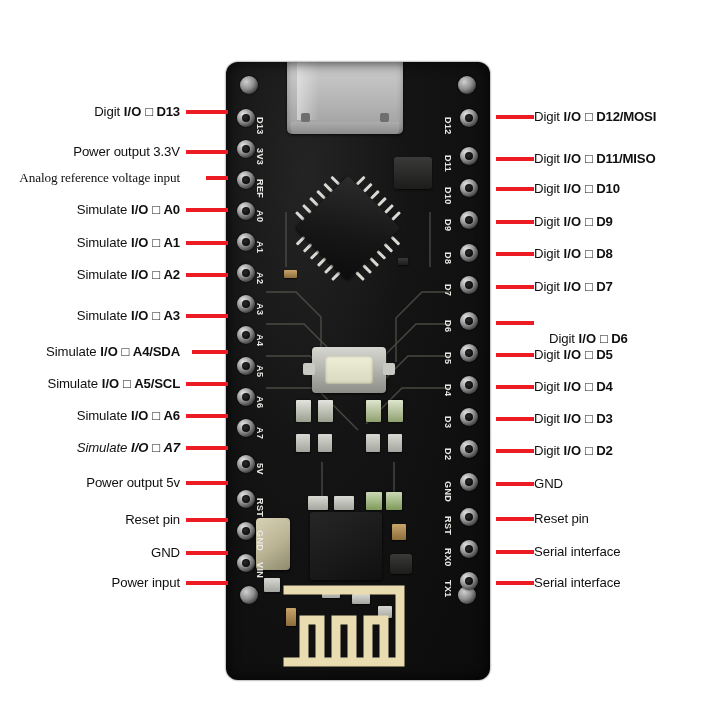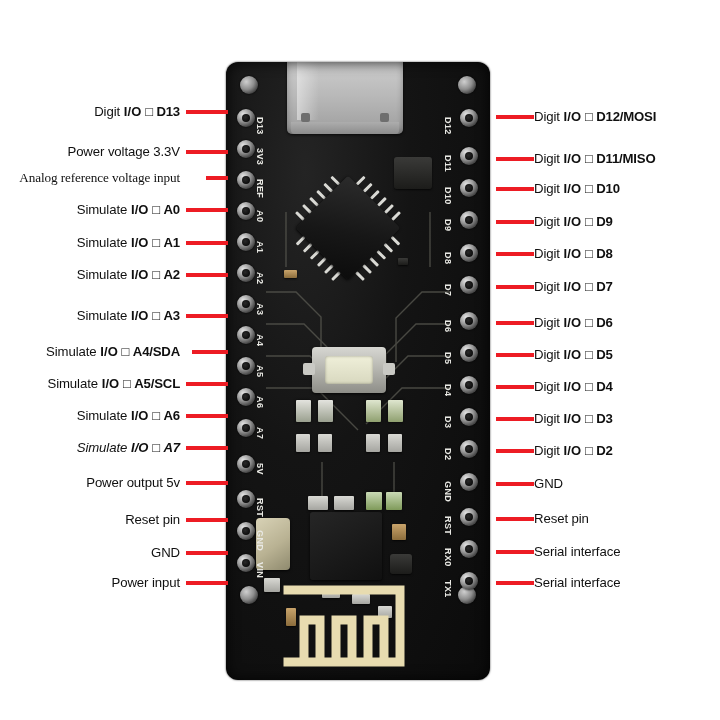--- a/index.html
+++ b/index.html
@@ -349,21 +349,21 @@
     <div class="silk rcol" style="left:222px; top:449px;">RST</div>
     <div class="pad" style="left:234px; top:478px;"></div>
     <div class="silk rcol" style="left:222px; top:481px;">RX0</div>
     <div class="pad" style="left:234px; top:510px;"></div>
     <div class="silk rcol" style="left:222px; top:513px;">TX1</div>
   </div>
 
   <div id="callouts">
       <div class="callout left" style="top: 105px;"><span class="lead">Digit</span><span class="io"> I/O </span><span class="sq">□ </span><span class="pin">D13</span></div>
       <div class="leader" style="left: 186px; width: 42px; top: 110px; background: rgb(237, 28, 36);"></div>
-      <div class="callout left" style="top: 145px;"><span class="plain">Power voltage 3.3V</span></div>
+      <div class="callout left" style="top: 145px;"><span class="plain">Power output 3.3V</span></div>
       <div class="leader" style="left: 186px; width: 42px; top: 150px; background: rgb(237, 28, 36);"></div>
       <div class="callout left" style="top: 171px; font-family: Liberation Serif, serif;"><span class="plain">Analog reference voltage input</span></div>
       <div class="leader" style="left: 206px; width: 22px; top: 176px; background: rgb(237, 28, 36);"></div>
       <div class="callout left" style="top: 203px;"><span class="lead">Simulate</span><span class="io"> I/O </span><span class="sq">□ </span><span class="pin">A0</span></div>
       <div class="leader" style="left: 186px; width: 42px; top: 208px; background: rgb(237, 28, 36);"></div>
       <div class="callout left" style="top: 236px;"><span class="lead">Simulate</span><span class="io"> I/O </span><span class="sq">□ </span><span class="pin">A1</span></div>
       <div class="leader" style="left: 186px; width: 42px; top: 241px; background: rgb(237, 28, 36);"></div>
       <div class="callout left" style="top: 268px;"><span class="lead">Simulate</span><span class="io"> I/O </span><span class="sq">□ </span><span class="pin">A2</span></div>
       <div class="leader" style="left: 186px; width: 42px; top: 273px; background: rgb(237, 28, 36);"></div>
       <div class="callout left" style="top: 309px;"><span class="lead">Simulate</span><span class="io"> I/O </span><span class="sq">□ </span><span class="pin">A3</span></div>
@@ -389,21 +389,21 @@
       <div class="callout right" style="top: 152px;"><span class="lead">Digit</span><span class="io"> I/O </span><span class="sq">□ </span><span class="pin">D11/MISO</span></div>
       <div class="leader" style="left: 496px; width: 38px; top: 157px; background: rgb(237, 28, 36);"></div>
       <div class="callout right" style="top: 182px;"><span class="lead">Digit</span><span class="io"> I/O </span><span class="sq">□ </span><span class="pin">D10</span></div>
       <div class="leader" style="left: 496px; width: 38px; top: 187px; background: rgb(237, 28, 36);"></div>
       <div class="callout right" style="top: 215px;"><span class="lead">Digit</span><span class="io"> I/O </span><span class="sq">□ </span><span class="pin">D9</span></div>
       <div class="leader" style="left: 496px; width: 38px; top: 220px; background: rgb(237, 28, 36);"></div>
       <div class="callout right" style="top: 247px;"><span class="lead">Digit</span><span class="io"> I/O </span><span class="sq">□ </span><span class="pin">D8</span></div>
       <div class="leader" style="left: 496px; width: 38px; top: 252px; background: rgb(237, 28, 36);"></div>
       <div class="callout right" style="top: 280px;"><span class="lead">Digit</span><span class="io"> I/O </span><span class="sq">□ </span><span class="pin">D7</span></div>
       <div class="leader" style="left: 496px; width: 38px; top: 285px; background: rgb(237, 28, 36);"></div>
-      <div class="callout right" style="top: 316px;"><span class="lead">Digit</span><span class="io"> I/O </span><span class="sq">□ </span><span class="pin">D6</span></div>
+      <div class="callout right" style="top: 332px; margin-left: 15px;"><span class="lead">Digit</span><span class="io"> I/O </span><span class="sq">□ </span><span class="pin">D6</span></div>
       <div class="leader" style="left: 496px; width: 38px; top: 321px; background: rgb(237, 28, 36);"></div>
       <div class="callout right" style="top: 348px;"><span class="lead">Digit</span><span class="io"> I/O </span><span class="sq">□ </span><span class="pin">D5</span></div>
       <div class="leader" style="left: 496px; width: 38px; top: 353px; background: rgb(237, 28, 36);"></div>
       <div class="callout right" style="top: 380px;"><span class="lead">Digit</span><span class="io"> I/O </span><span class="sq">□ </span><span class="pin">D4</span></div>
       <div class="leader" style="left: 496px; width: 38px; top: 385px; background: rgb(237, 28, 36);"></div>
       <div class="callout right" style="top: 412px;"><span class="lead">Digit</span><span class="io"> I/O </span><span class="sq">□ </span><span class="pin">D3</span></div>
       <div class="leader" style="left: 496px; width: 38px; top: 417px; background: rgb(237, 28, 36);"></div>
       <div class="callout right" style="top: 444px;"><span class="lead">Digit</span><span class="io"> I/O </span><span class="sq">□ </span><span class="pin">D2</span></div>
       <div class="leader" style="left: 496px; width: 38px; top: 449px; background: rgb(237, 28, 36);"></div>
       <div class="callout right" style="top: 477px;"><span class="plain">GND</span></div>

